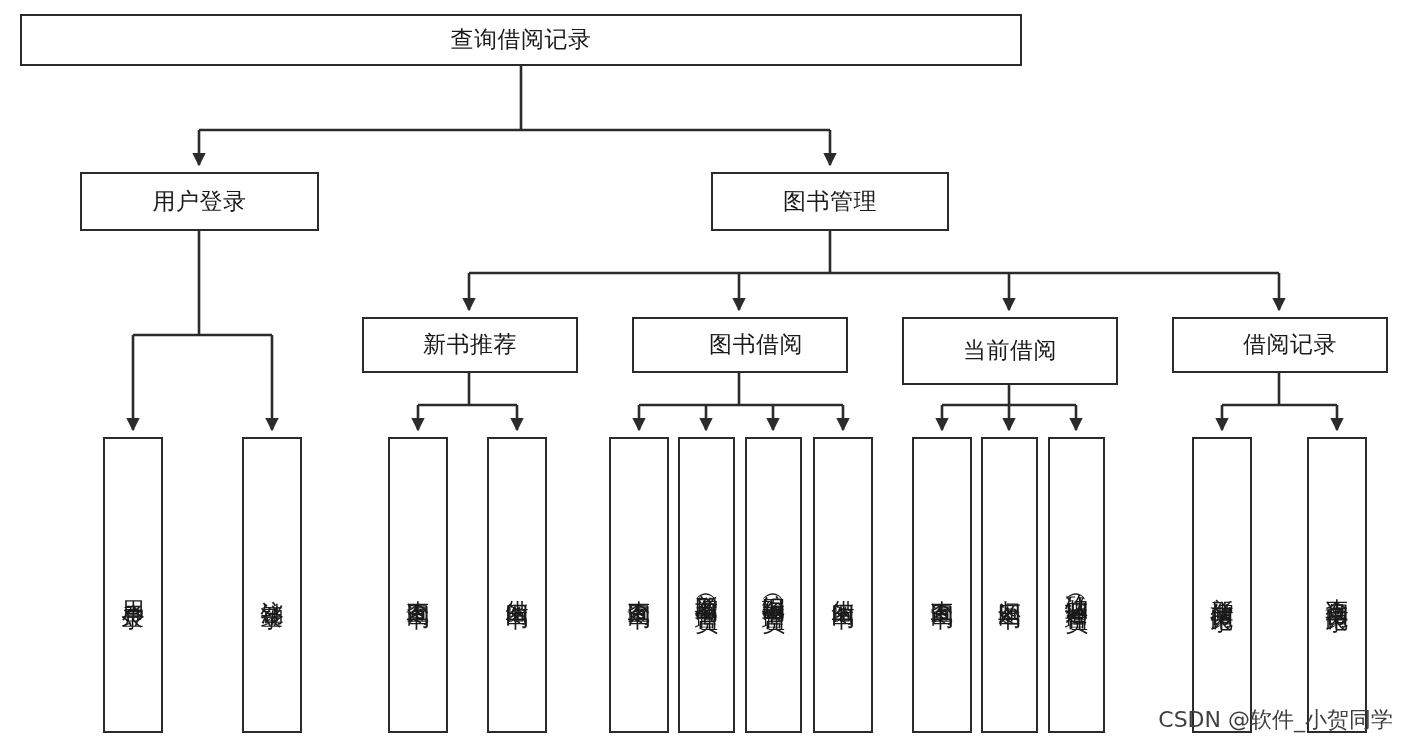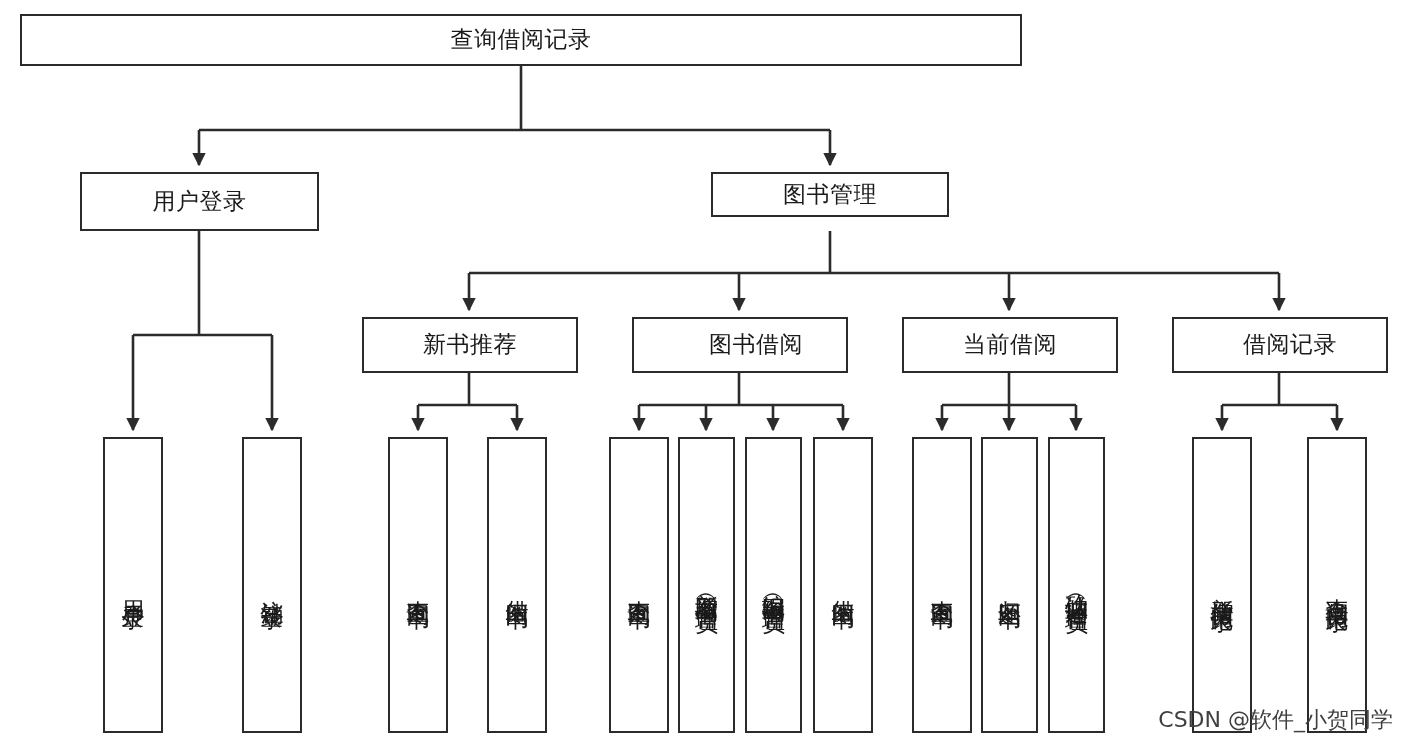--- a/index.html
+++ b/index.html
@@ -121,31 +121,31 @@
     </g>
   </svg>
 
   <div class="node horizontal" style="left:20px; top:14px; width:1002px; height:52px;">
     <span class="node-label">查询借阅记录</span>
   </div>
 
   <div class="node horizontal" style="left:80px; top:172px; width:239px; height:59px;">
     <span class="node-label">用户登录</span>
   </div>
-  <div class="node horizontal" style="left:711px; top:172px; width:238px; height:45px;">
+  <div class="node horizontal" style="left:711px; top:172px; width:238px; height:59px;">
     <span class="node-label">图书管理</span>
   </div>
 
   <div class="node horizontal" style="left:362px; top:317px; width:216px; height:56px;">
     <span class="node-label">新书推荐</span>
   </div>
   <div class="node horizontal" style="left:632px; top:317px; width:216px; height:56px;padding-left:32px;">
     <span class="node-label">图书借阅</span>
   </div>
-  <div class="node horizontal" style="left:902px; top:317px; width:216px; height:56px;">
+  <div class="node horizontal" style="left:902px; top:317px; width:216px; height:68px;">
     <span class="node-label">当前借阅</span>
   </div>
   <div class="node horizontal" style="left:1172px; top:317px; width:216px; height:56px;padding-left:20px;">
     <span class="node-label">借阅记录</span>
   </div>
 
   <div class="node vertical" style="left:103px; top:437px; width:60px; height:296px;">
     <span class="node-label">用户登录</span>
   </div>
   <div class="node vertical" style="left:242px; top:437px; width:60px; height:296px;">

